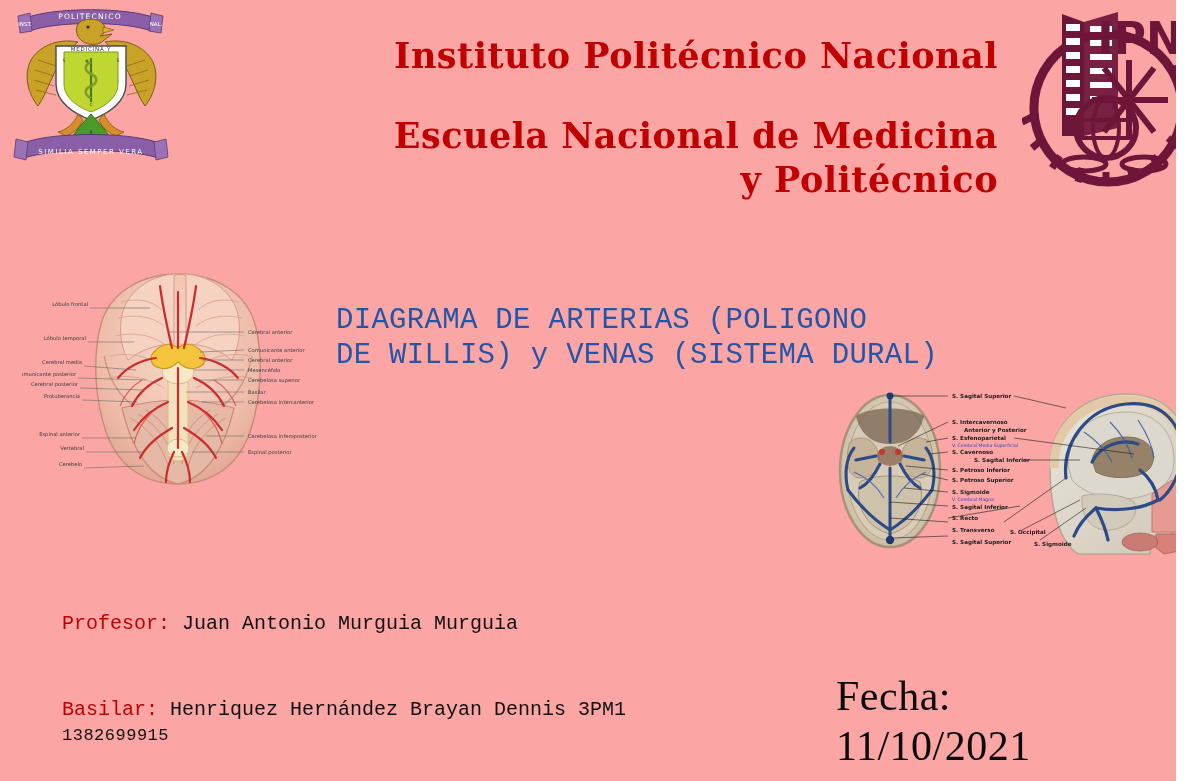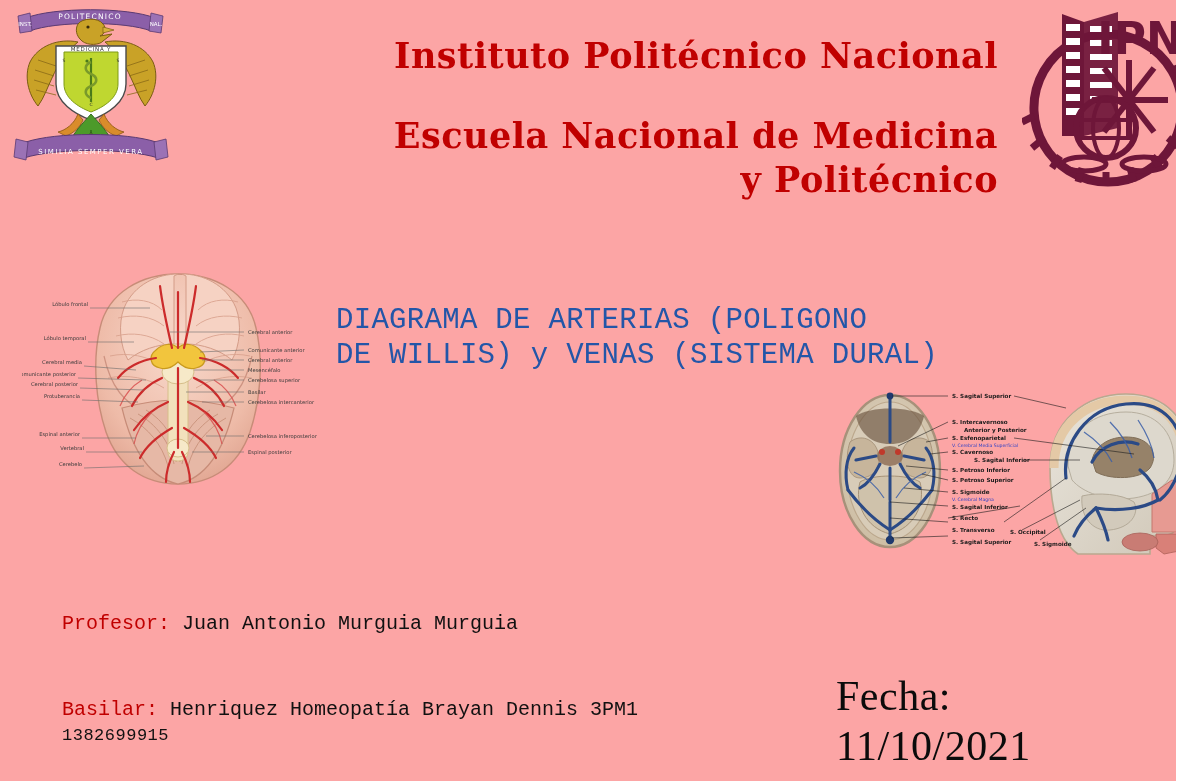--- a/index.html
+++ b/index.html
@@ -493,21 +493,21 @@
     </svg>
   </div>
 
   <div class="footer-block">
     <div class="foot-row prof-row">
       <span class="key">Profesor:</span>
       <span>Juan Antonio Murguia Murguia</span>
     </div>
     <div class="foot-row">
       <span class="key">Basilar:</span>
-      <span>Henriquez Homeopatía Brayan Dennis 3PM1</span>
+      <span>Henriquez Hernández Brayan Dennis 3PM1</span>
     </div>
     <div class="student-id">1382699915</div>
   </div>
 
   <div class="date-block">
     <div>Fecha:</div>
     <div>11/10/2021</div>
   </div>
 
 </div>

